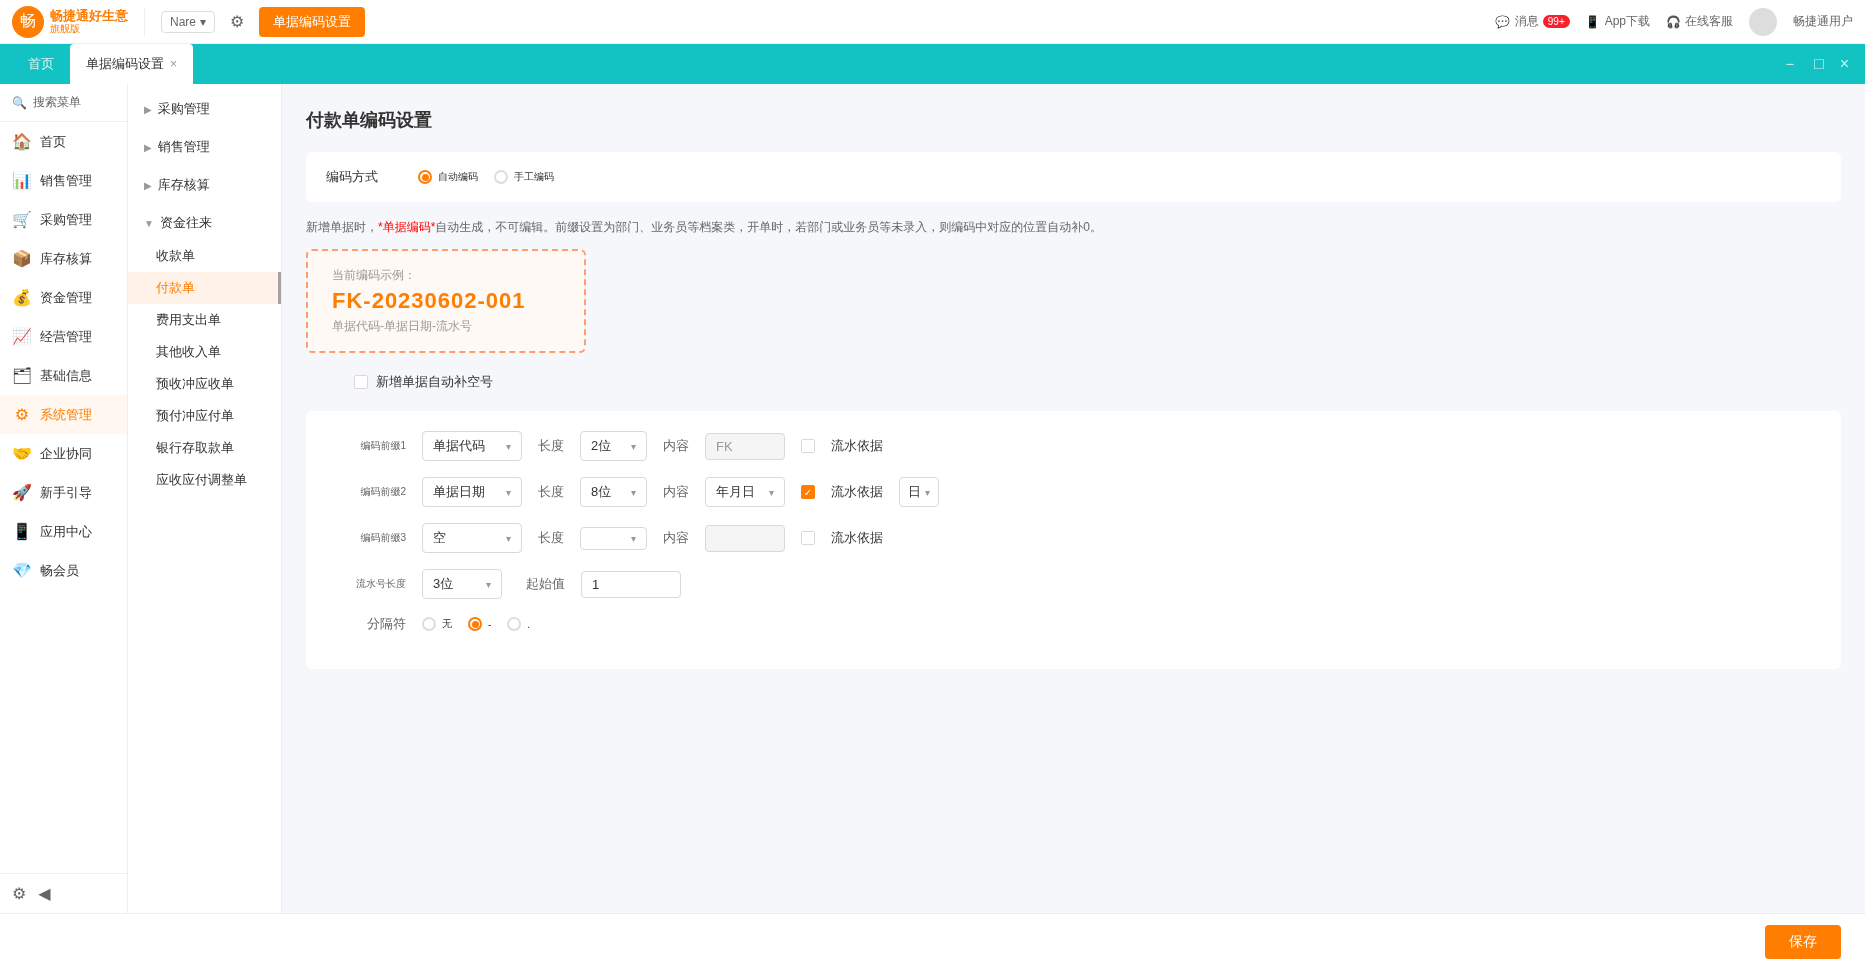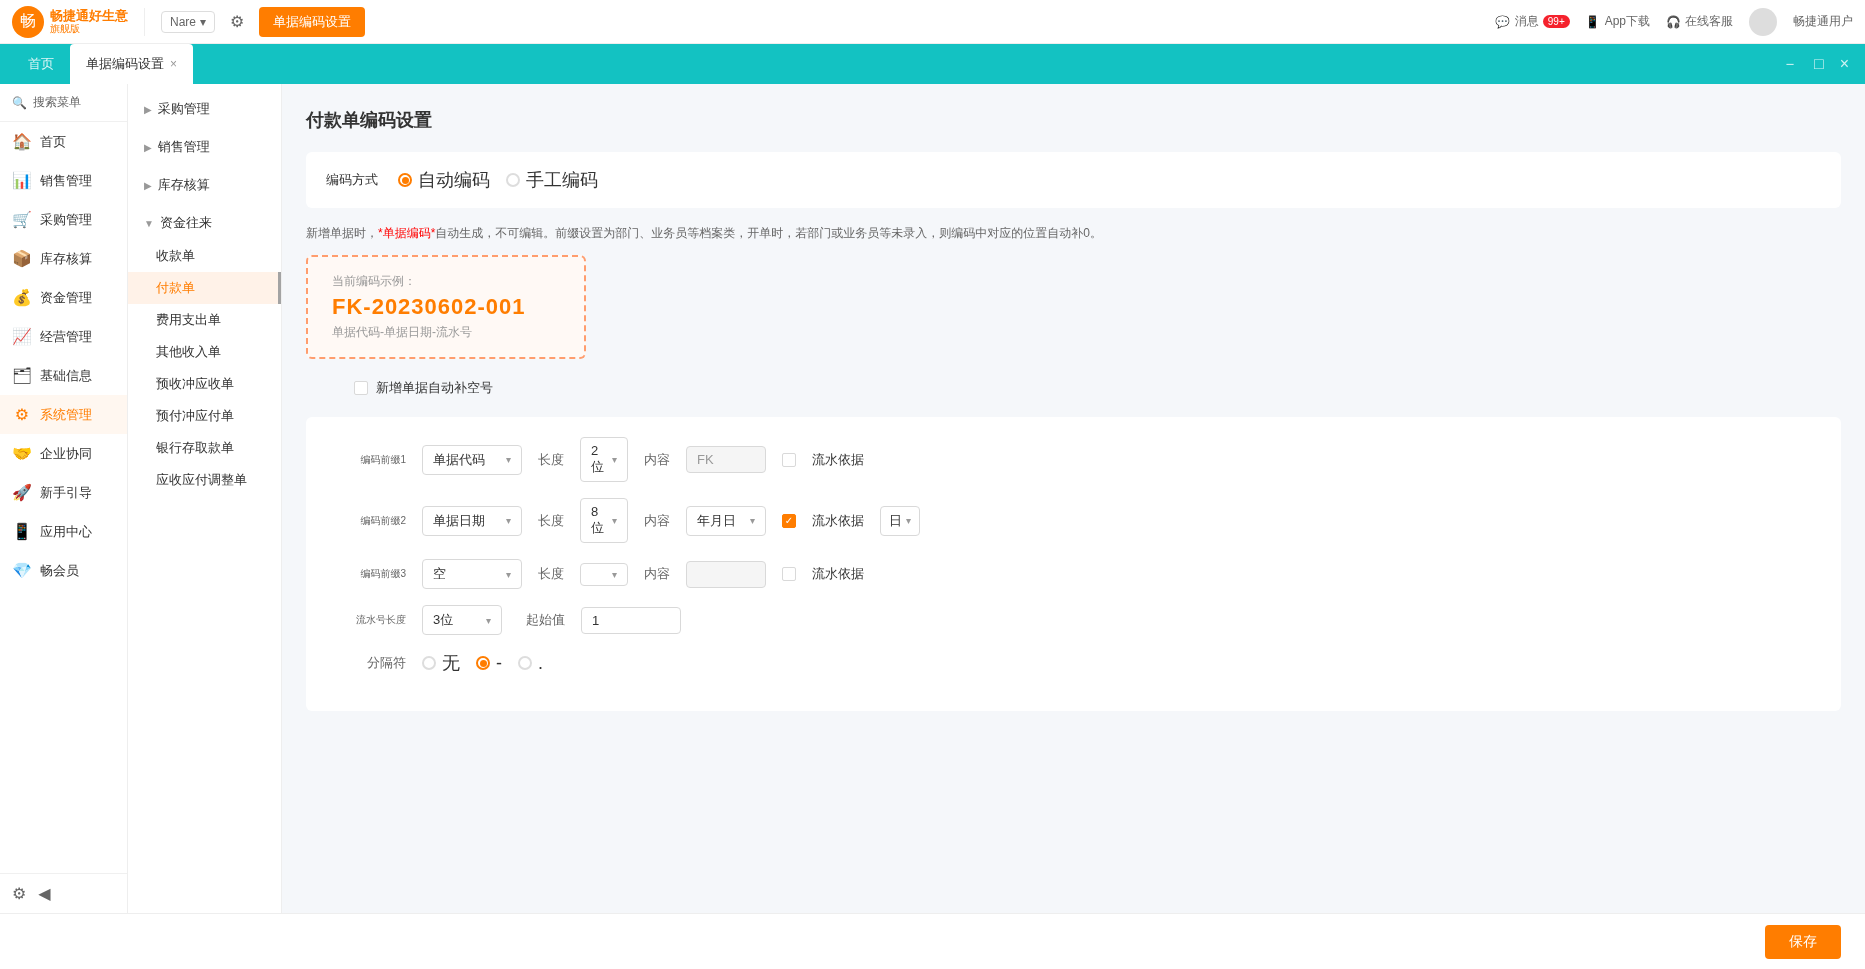--- a/index.html
+++ b/index.html
@@ -146,23 +146,23 @@
 
     .page-title { font-size: 18px; font-weight: bold; color: #333; margin-bottom: 20px; }
 
     
     .encoding-card {
       background: #fff;
       border-radius: 6px;
       padding: 16px 20px;
       margin-bottom: 16px;
     }
-    .encoding-row { display: flex; align-items: center; gap: 12px; }
+    .encoding-row { display: flex; align-items: center; gap: 32px; }
     .radio-group { display: flex; align-items: center; gap: 16px; }
-    .radio-item { display: flex; align-items: center; gap: 6px; cursor: pointer; font-size: 18px; }
+    .radio-item { display: flex; align-items: center; gap: 6px; cursor: pointer; font-size: 10px; }
     .radio-circle {
       width: 14px; height: 14px; border-radius: 50%;
       border: 2px solid #ddd;
       display: flex; align-items: center; justify-content: center;
     }
     .radio-circle.checked { border-color: #ff7d00; }
     .radio-circle.checked::after {
       content: ''; width: 7px; height: 7px; border-radius: 50%; background: #ff7d00;
     }
 
@@ -206,21 +206,21 @@
       margin-bottom: 16px;
     }
     .form-label { font-size: 10px; color: #666; width: 80px; text-align: right; flex-shrink: 0; }
     .form-select {
       border: 1px solid #d9d9d9; border-radius: 4px; padding: 5px 10px;
       font-size: 13px; color: #333; background: #fff; cursor: pointer;
       display: flex; align-items: center; justify-content: space-between; gap: 8px;
     }
     .form-select.w100 { width: 100px; }
     .form-select.w80 { width: 80px; }
-    .form-select.w60 { width: 48px; }
+    .form-select.w60 { width: 67px; }
     .length-label { font-size: 13px; color: #666; }
     .content-label { font-size: 13px; color: #666; }
     .content-input {
       border: 1px solid #d9d9d9; border-radius: 4px; padding: 5px 10px;
       font-size: 13px; width: 80px; color: #333;
     }
     .content-input.disabled { background: #f5f5f5; color: #999; }
     .checkbox-inline {
       width: 14px; height: 14px; border: 1px solid #d9d9d9; border-radius: 2px;
       display: flex; align-items: center; justify-content: center; cursor: pointer;

